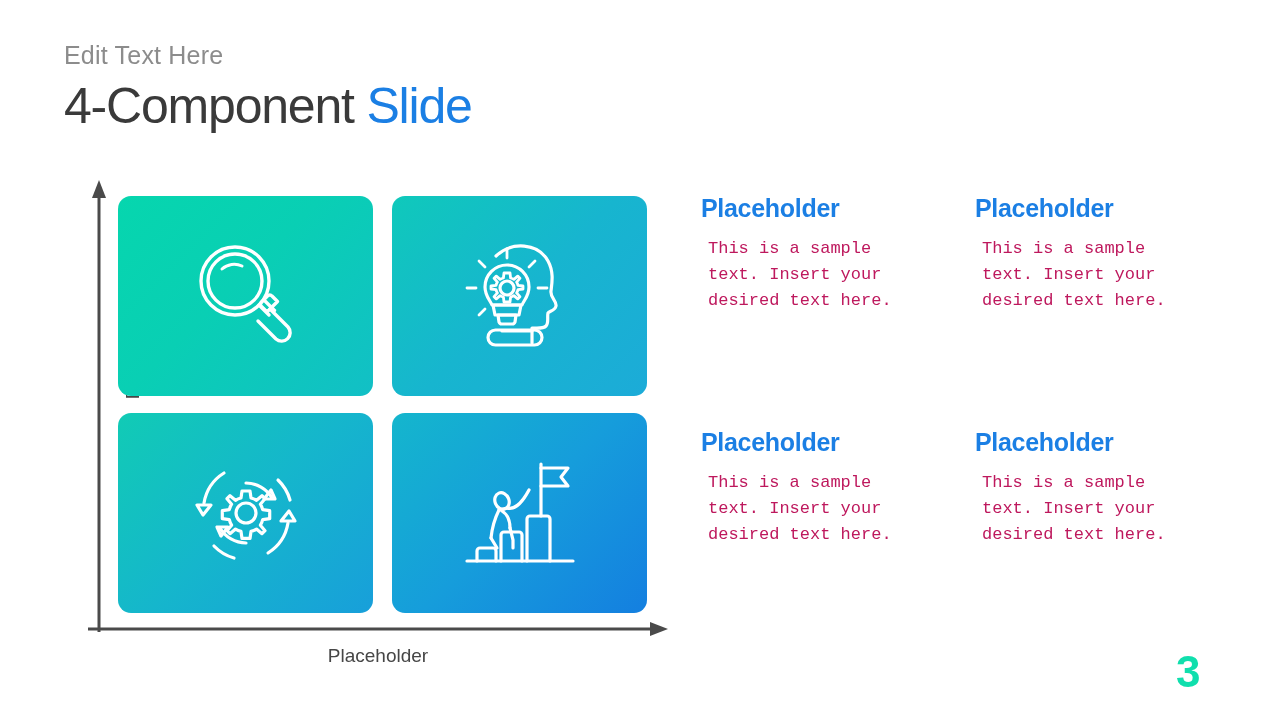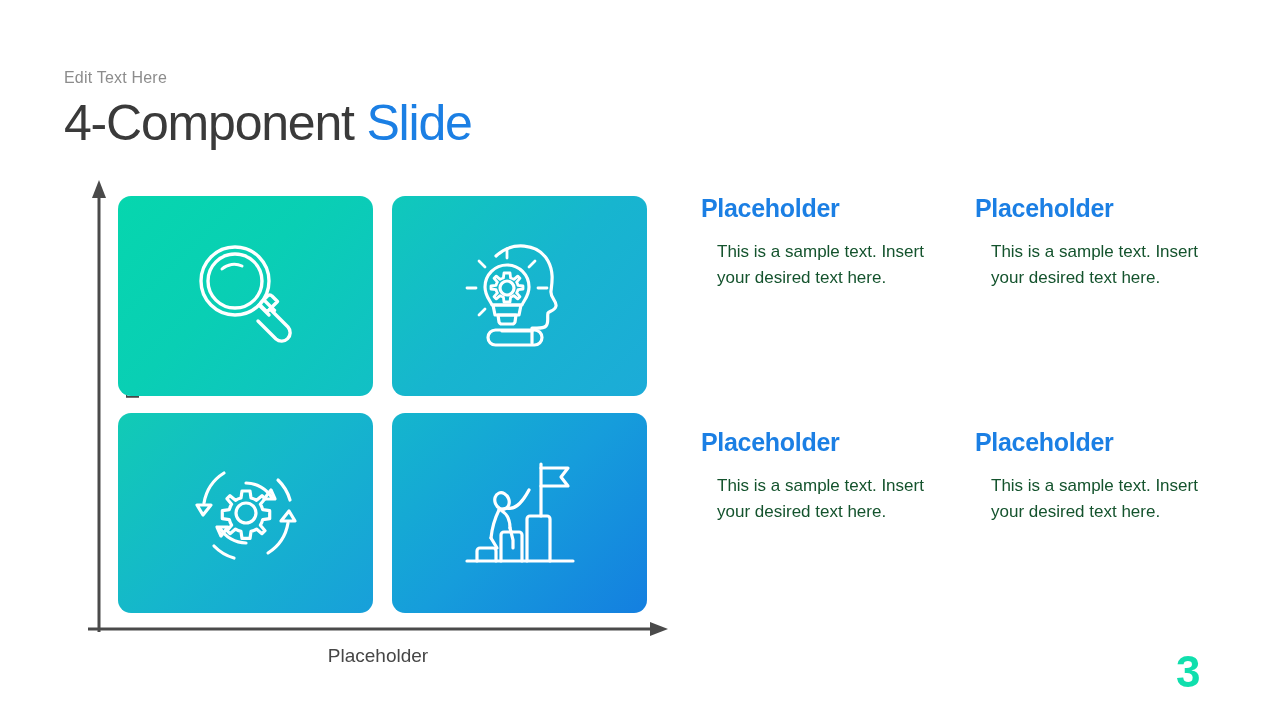--- a/index.html
+++ b/index.html
@@ -12,26 +12,25 @@
     height: 720px;
     position: relative;
     overflow: hidden;
     font-family: "Liberation Sans", sans-serif;
     -webkit-font-smoothing: antialiased;
   }
 
   
   #header { position: absolute; left: 64px; top: 40px; }
   #eyebrow {
-    font-size: 16px;
+    font-size: 25px;
     color: #8c8c8c;
     letter-spacing: 0.2px;
     line-height: 1.2;
     white-space: nowrap;
-    margin-top: 28px;
   }
   #title {
     margin-top: 8px;
     font-size: 50px;
     font-weight: normal;
     letter-spacing: -1.2px;
     line-height: 1.15;
     white-space: nowrap;
   }
   #title .dark  { color: #3a3a3a; }
@@ -95,24 +94,25 @@
     font-size: 25px;
     font-weight: bold;
     color: #1b7fe4;
     letter-spacing: -0.3px;
     line-height: 1.2;
     margin: 0 0 13px 0;
     white-space: nowrap;
   }
   .ph-body {
     font-size: 17px;
-    color: #14532d;
+    color: #be185d;
     line-height: 1.53;
-    margin: 16px;
+    margin: 7px;
     width: 222px;
+    font-family: Liberation Mono, monospace;
   }
 
   
   #pagenum {
     position: absolute;
     left: 1176px;
     top: 650px;
     font-size: 44px;
     font-weight: bold;
     color: #10dfad;

